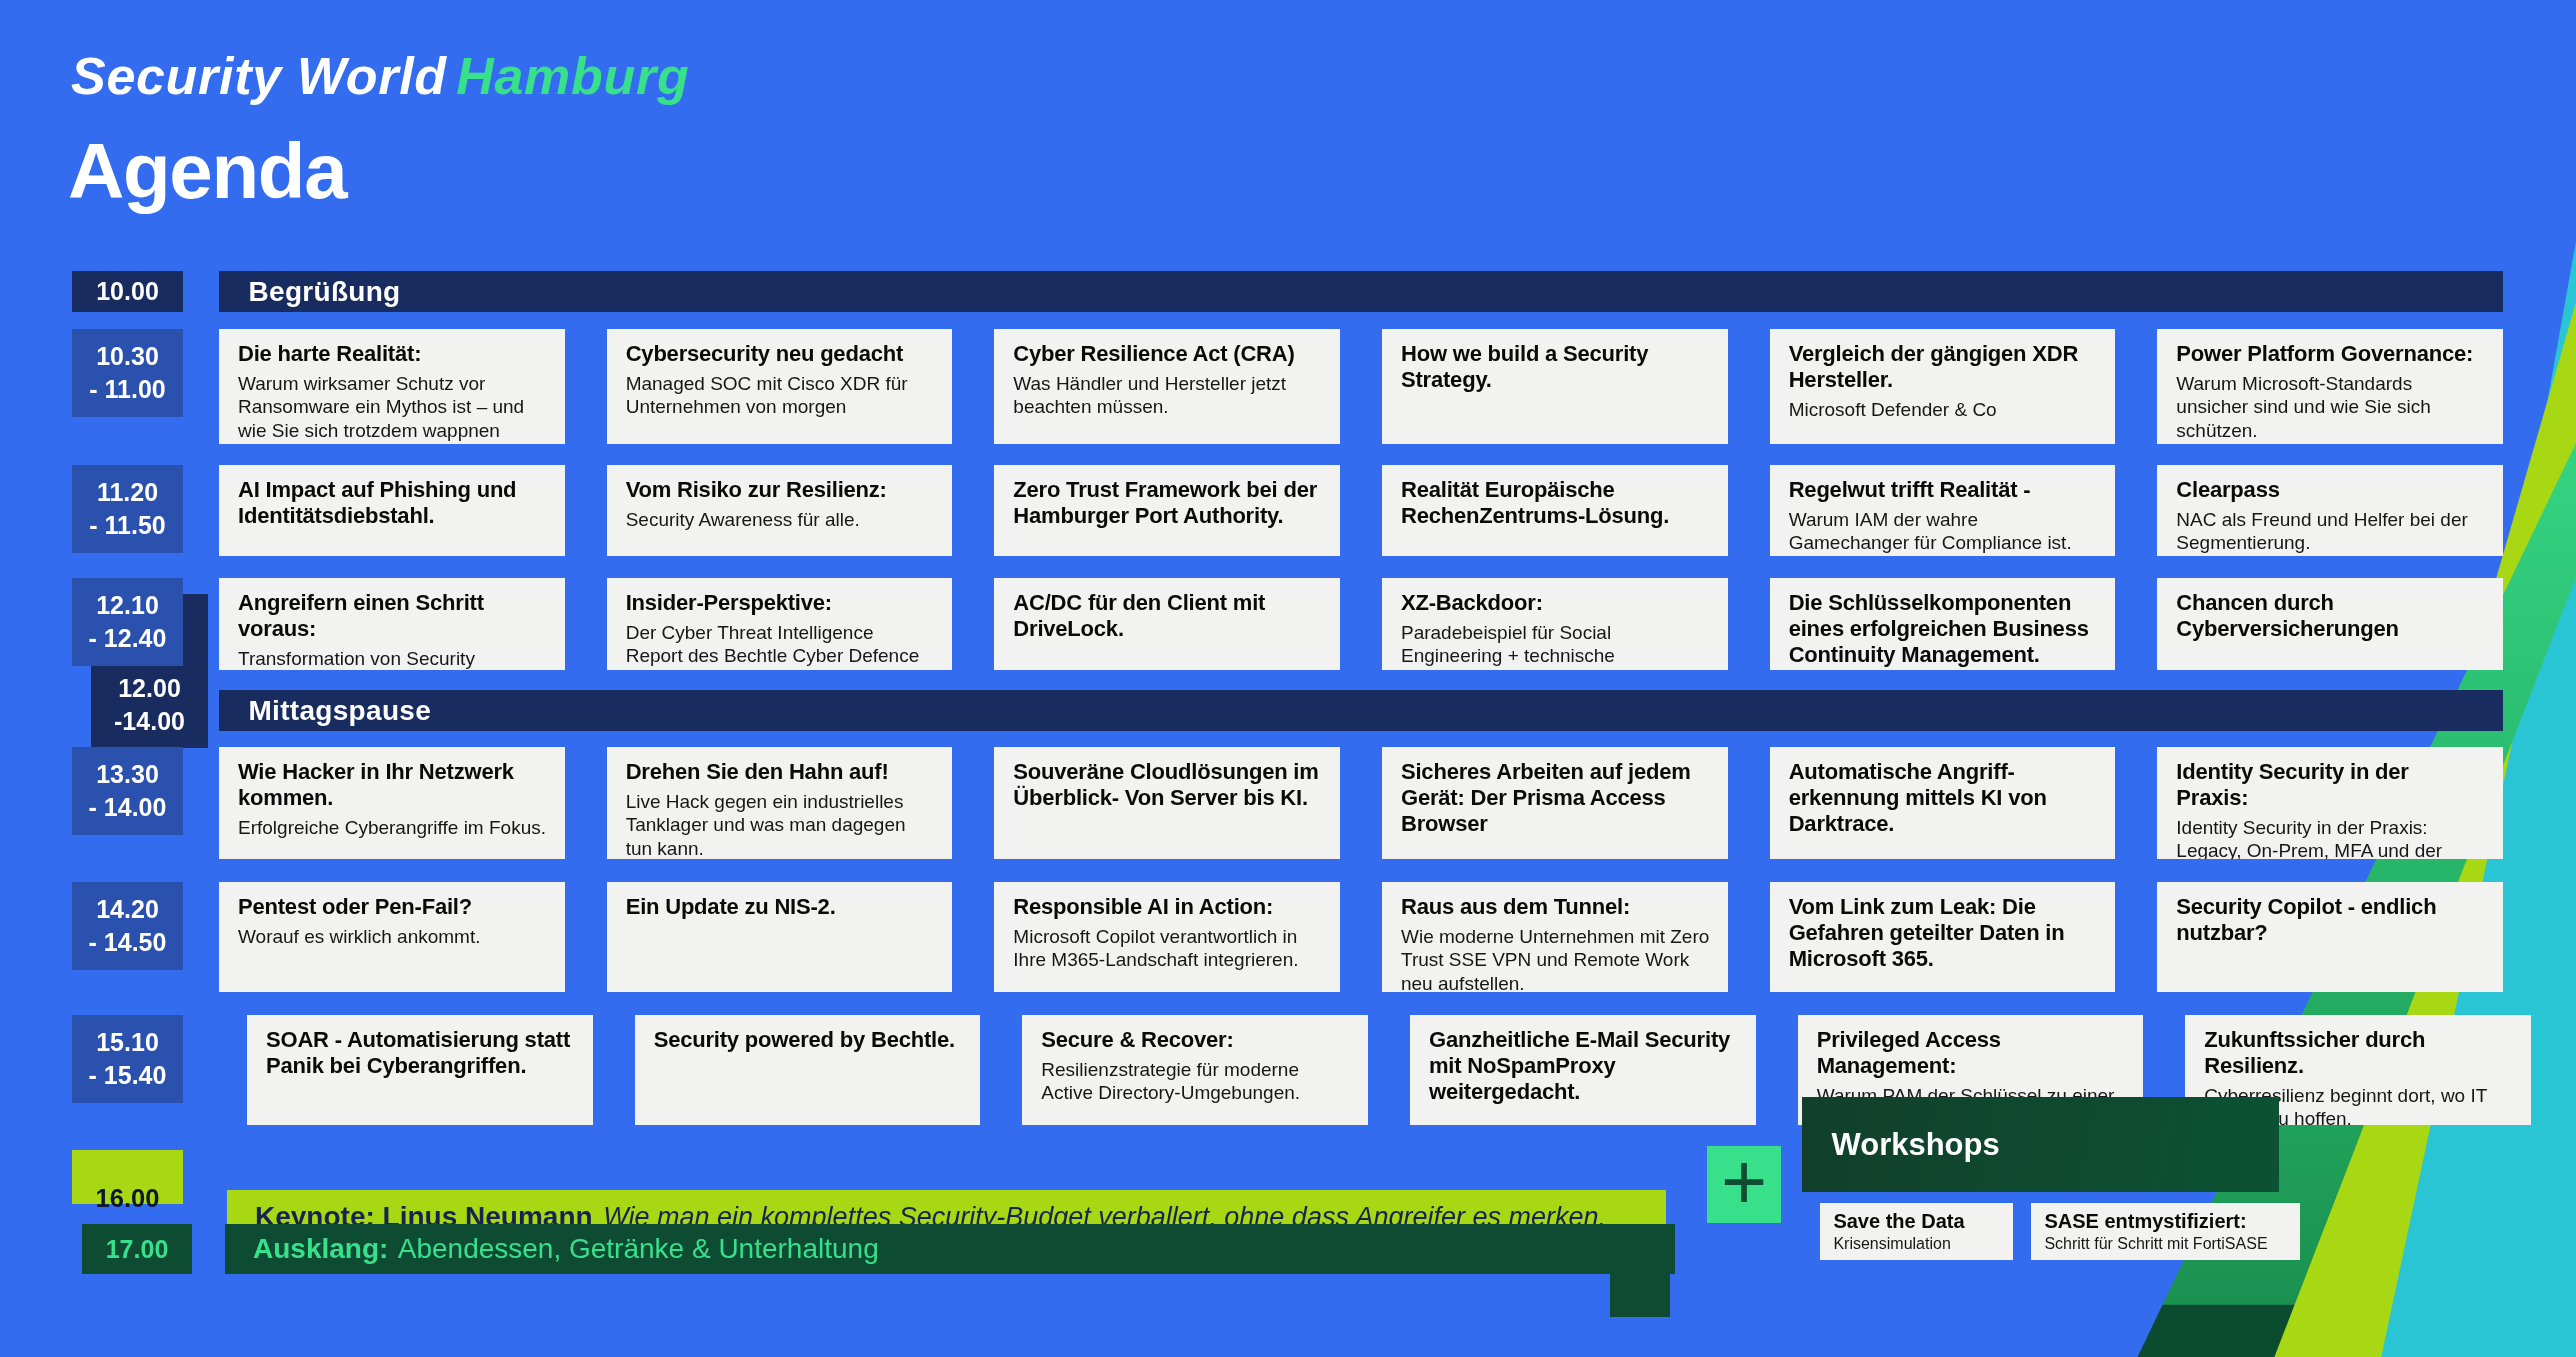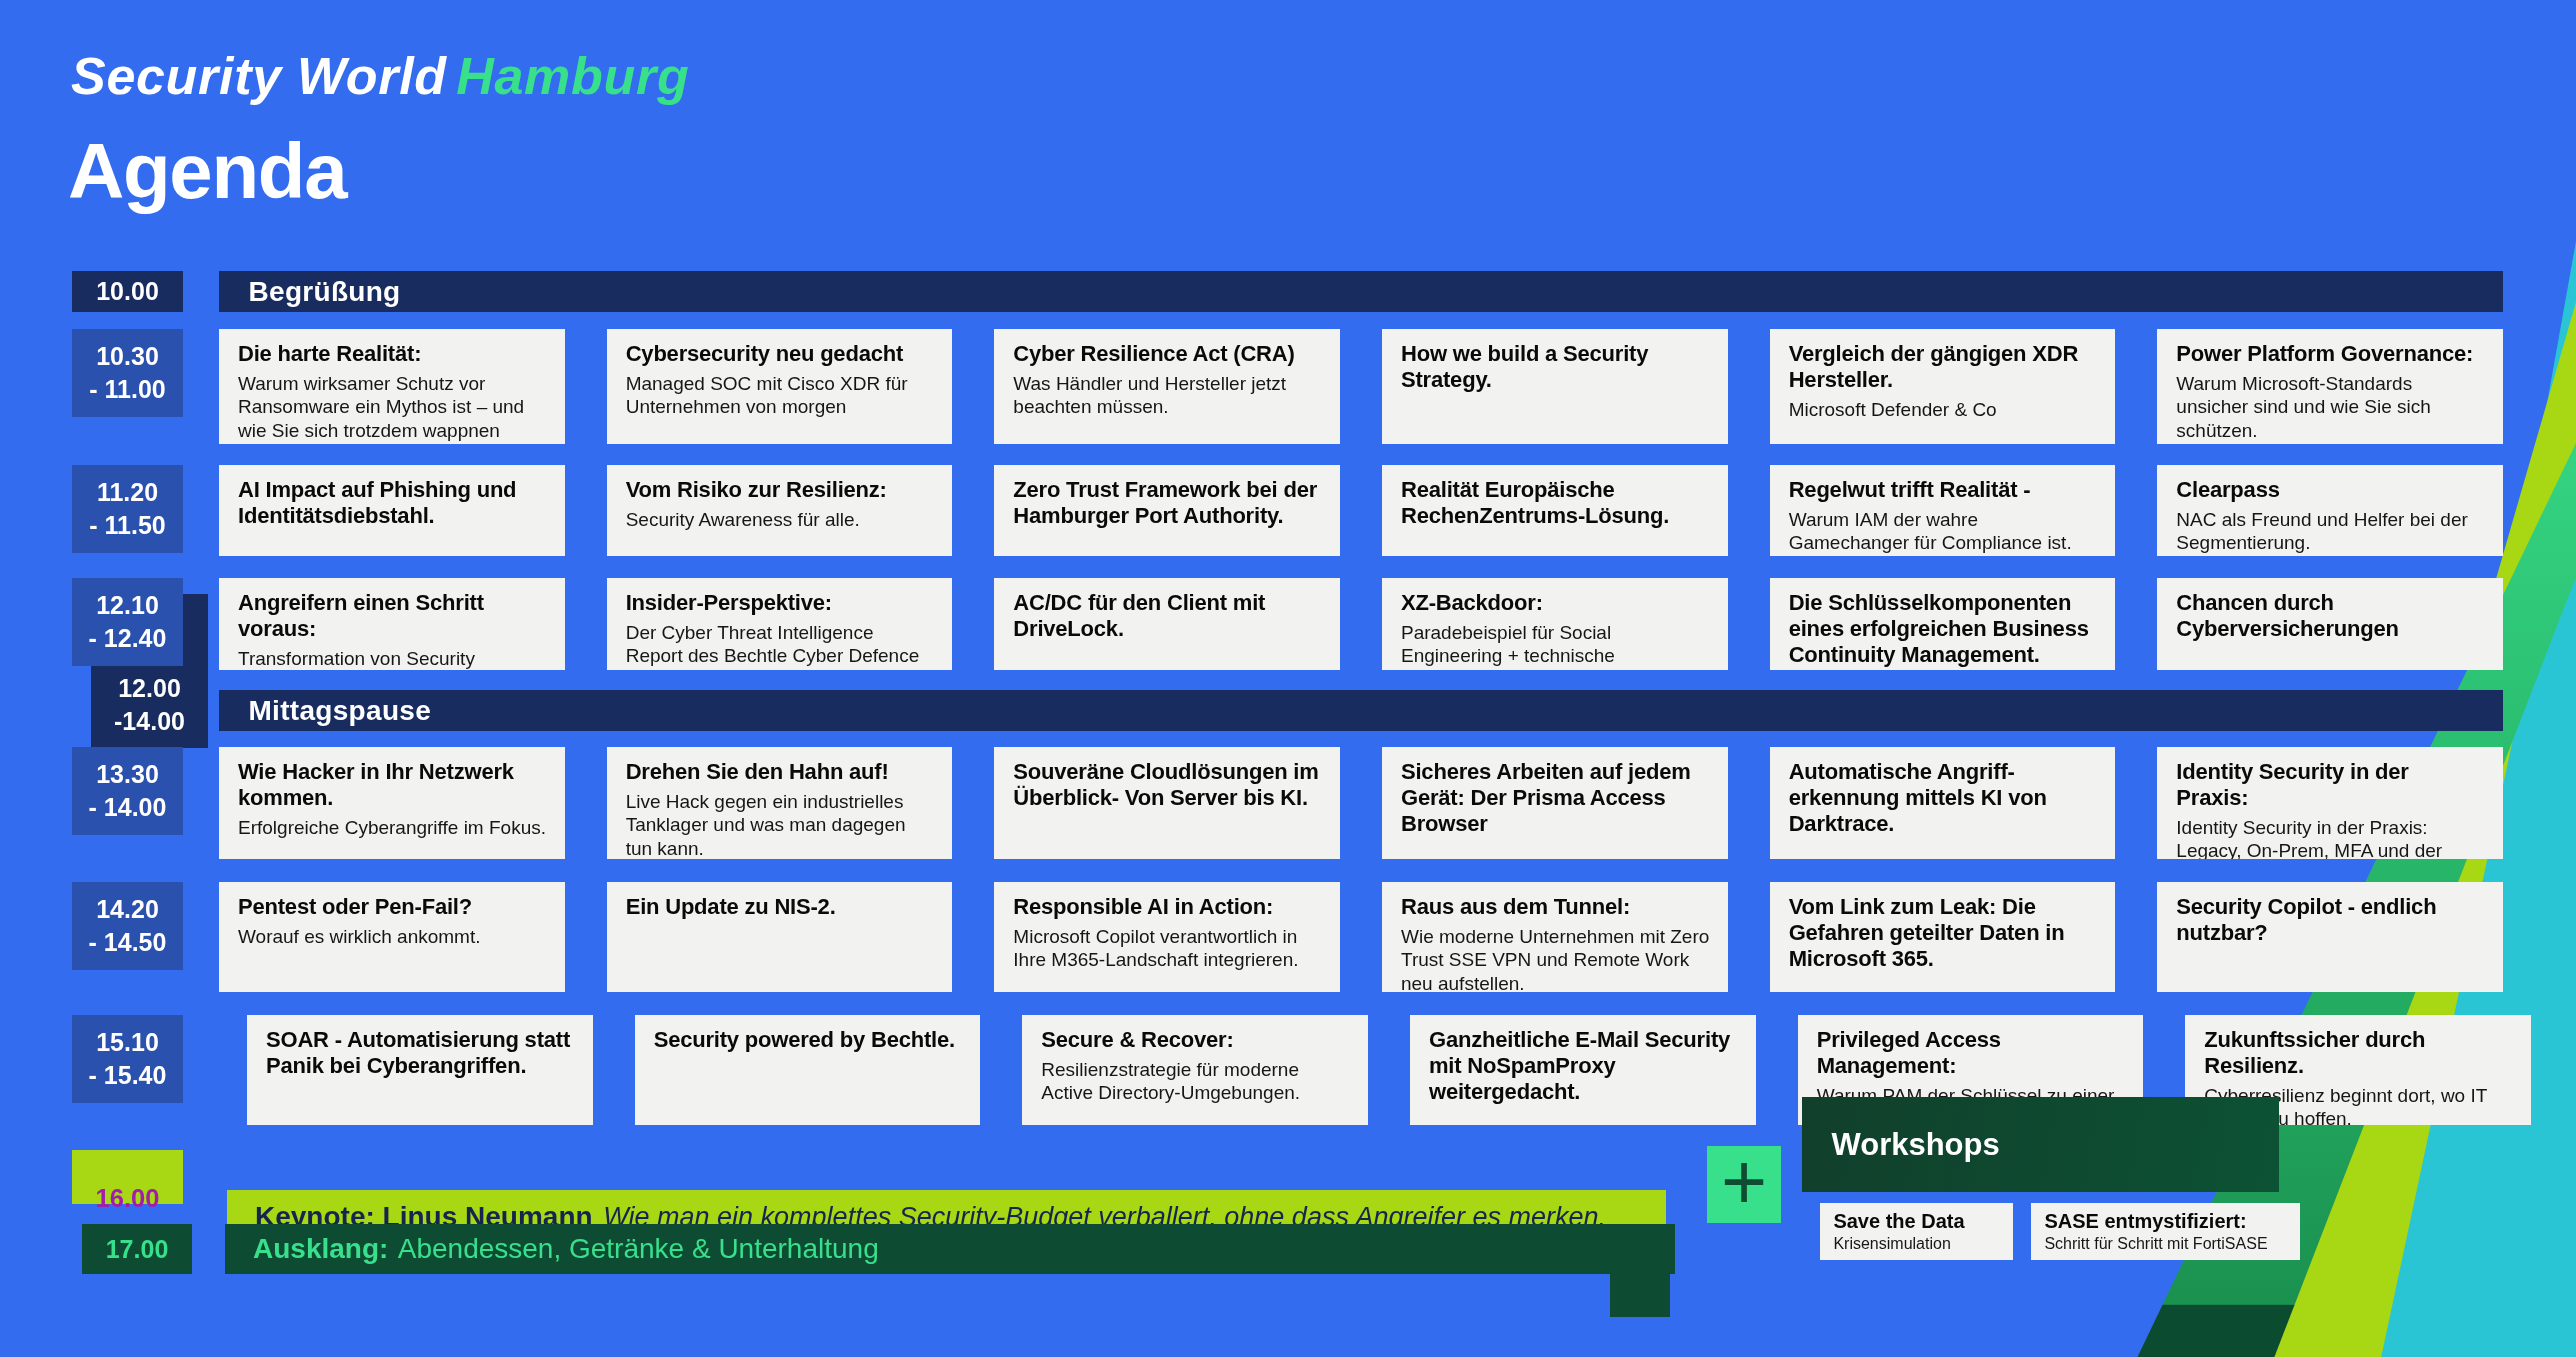--- a/index.html
+++ b/index.html
@@ -27,21 +27,21 @@
   .sectionbar .label{font-size:28px;font-weight:700;color:#FFFFFF;padding-left:29.5px;letter-spacing:0.3px;}
   .row-grid{position:absolute;left:219px;width:2284px;display:grid;grid-template-columns:repeat(6,1fr);grid-column-gap:42px;z-index:5;}
   .card{background:#F2F2F1;padding:12px 17.4px 10.7px 19px;box-sizing:border-box;overflow:hidden;}
   .card h3{margin:0;font-size:22px;line-height:1.18;font-weight:700;color:#0A0A0A;letter-spacing:-0.2px;}
   .card p{margin:4.7px 0 0 0;font-size:19px;line-height:1.24;font-weight:400;color:#161616;}
   
   .lunch-time{position:absolute;left:91px;top:594px;width:117px;height:154px;background:#182C60;display:flex;flex-direction:column;align-items:center;justify-content:flex-end;padding-bottom:10.7px;box-sizing:border-box;z-index:4;}
   .lunch-time .tl{font-size:25px;font-weight:700;color:#FFFFFF;line-height:1.3;white-space:nowrap;}
   
   .keynote-time{position:absolute;left:72px;top:1150px;width:111px;height:54px;background:#A8D713;display:flex;align-items:center;justify-content:center;z-index:6;}
-  .keynote-time .tl{font-size:25.5px;font-weight:700;color:#a21caf;margin-top:42px;}
+  .keynote-time .tl{font-size:25.5px;font-weight:700;color:#0f172a;margin-top:42px;}
   .keynote-bar{position:absolute;left:227px;top:1150px;width:1439px;height:54px;background:#A8D713;display:flex;align-items:center;padding-left:28px;box-sizing:border-box;z-index:5;margin-top:40px;}
   .keynote-bar .b{font-size:28px;font-weight:700;color:#14264F;white-space:nowrap;}
   .keynote-bar .i{font-size:27px;font-style:italic;font-weight:500;color:#14264F;margin-left:10.7px;white-space:nowrap;}
   
   .ausklang-time{position:absolute;left:82px;top:1224px;width:110px;height:50px;background:#0E4B33;display:flex;align-items:center;justify-content:center;z-index:6;}
   .ausklang-time .tl{font-size:25px;font-weight:700;color:#38E08C;}
   .ausklang-cap{position:absolute;left:1610px;top:1224px;width:60px;height:93px;background:#0E4B33;z-index:4;}
   .ausklang-bar{position:absolute;left:225px;top:1224px;width:1450px;height:50px;background:#0E4B33;display:flex;align-items:center;padding-left:28px;box-sizing:border-box;z-index:5;}
   .ausklang-bar .b{font-size:28px;font-weight:700;color:#38E08C;white-space:nowrap;}
   .ausklang-bar .r{font-size:28px;font-weight:400;color:#38E08C;margin-left:9.4px;white-space:nowrap;}

